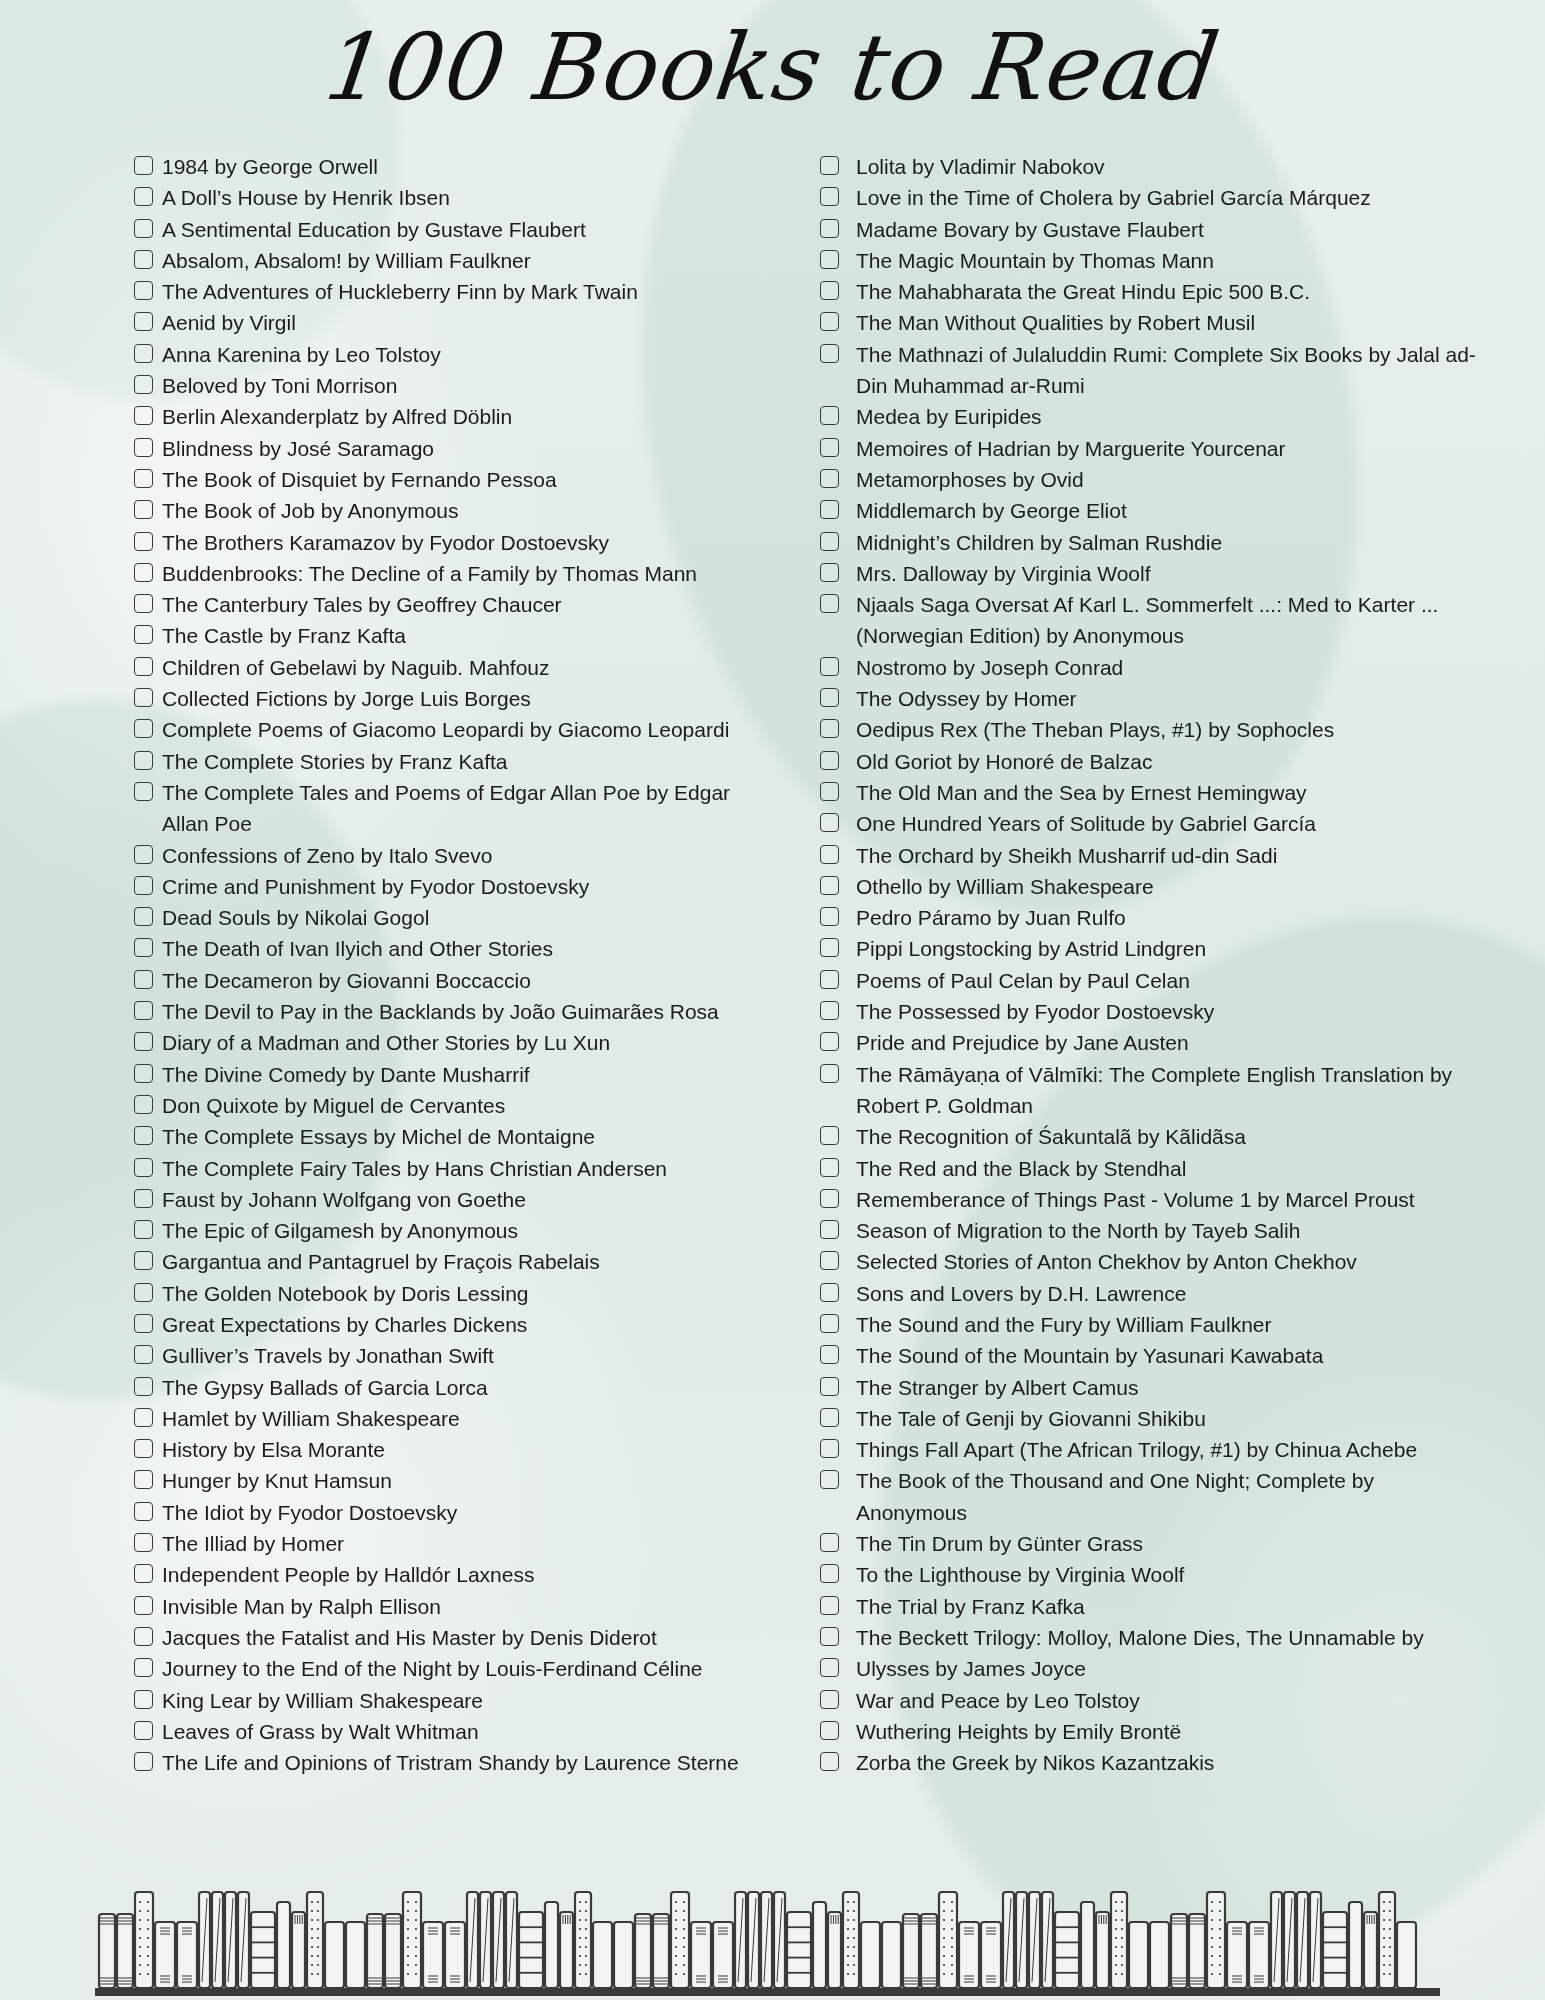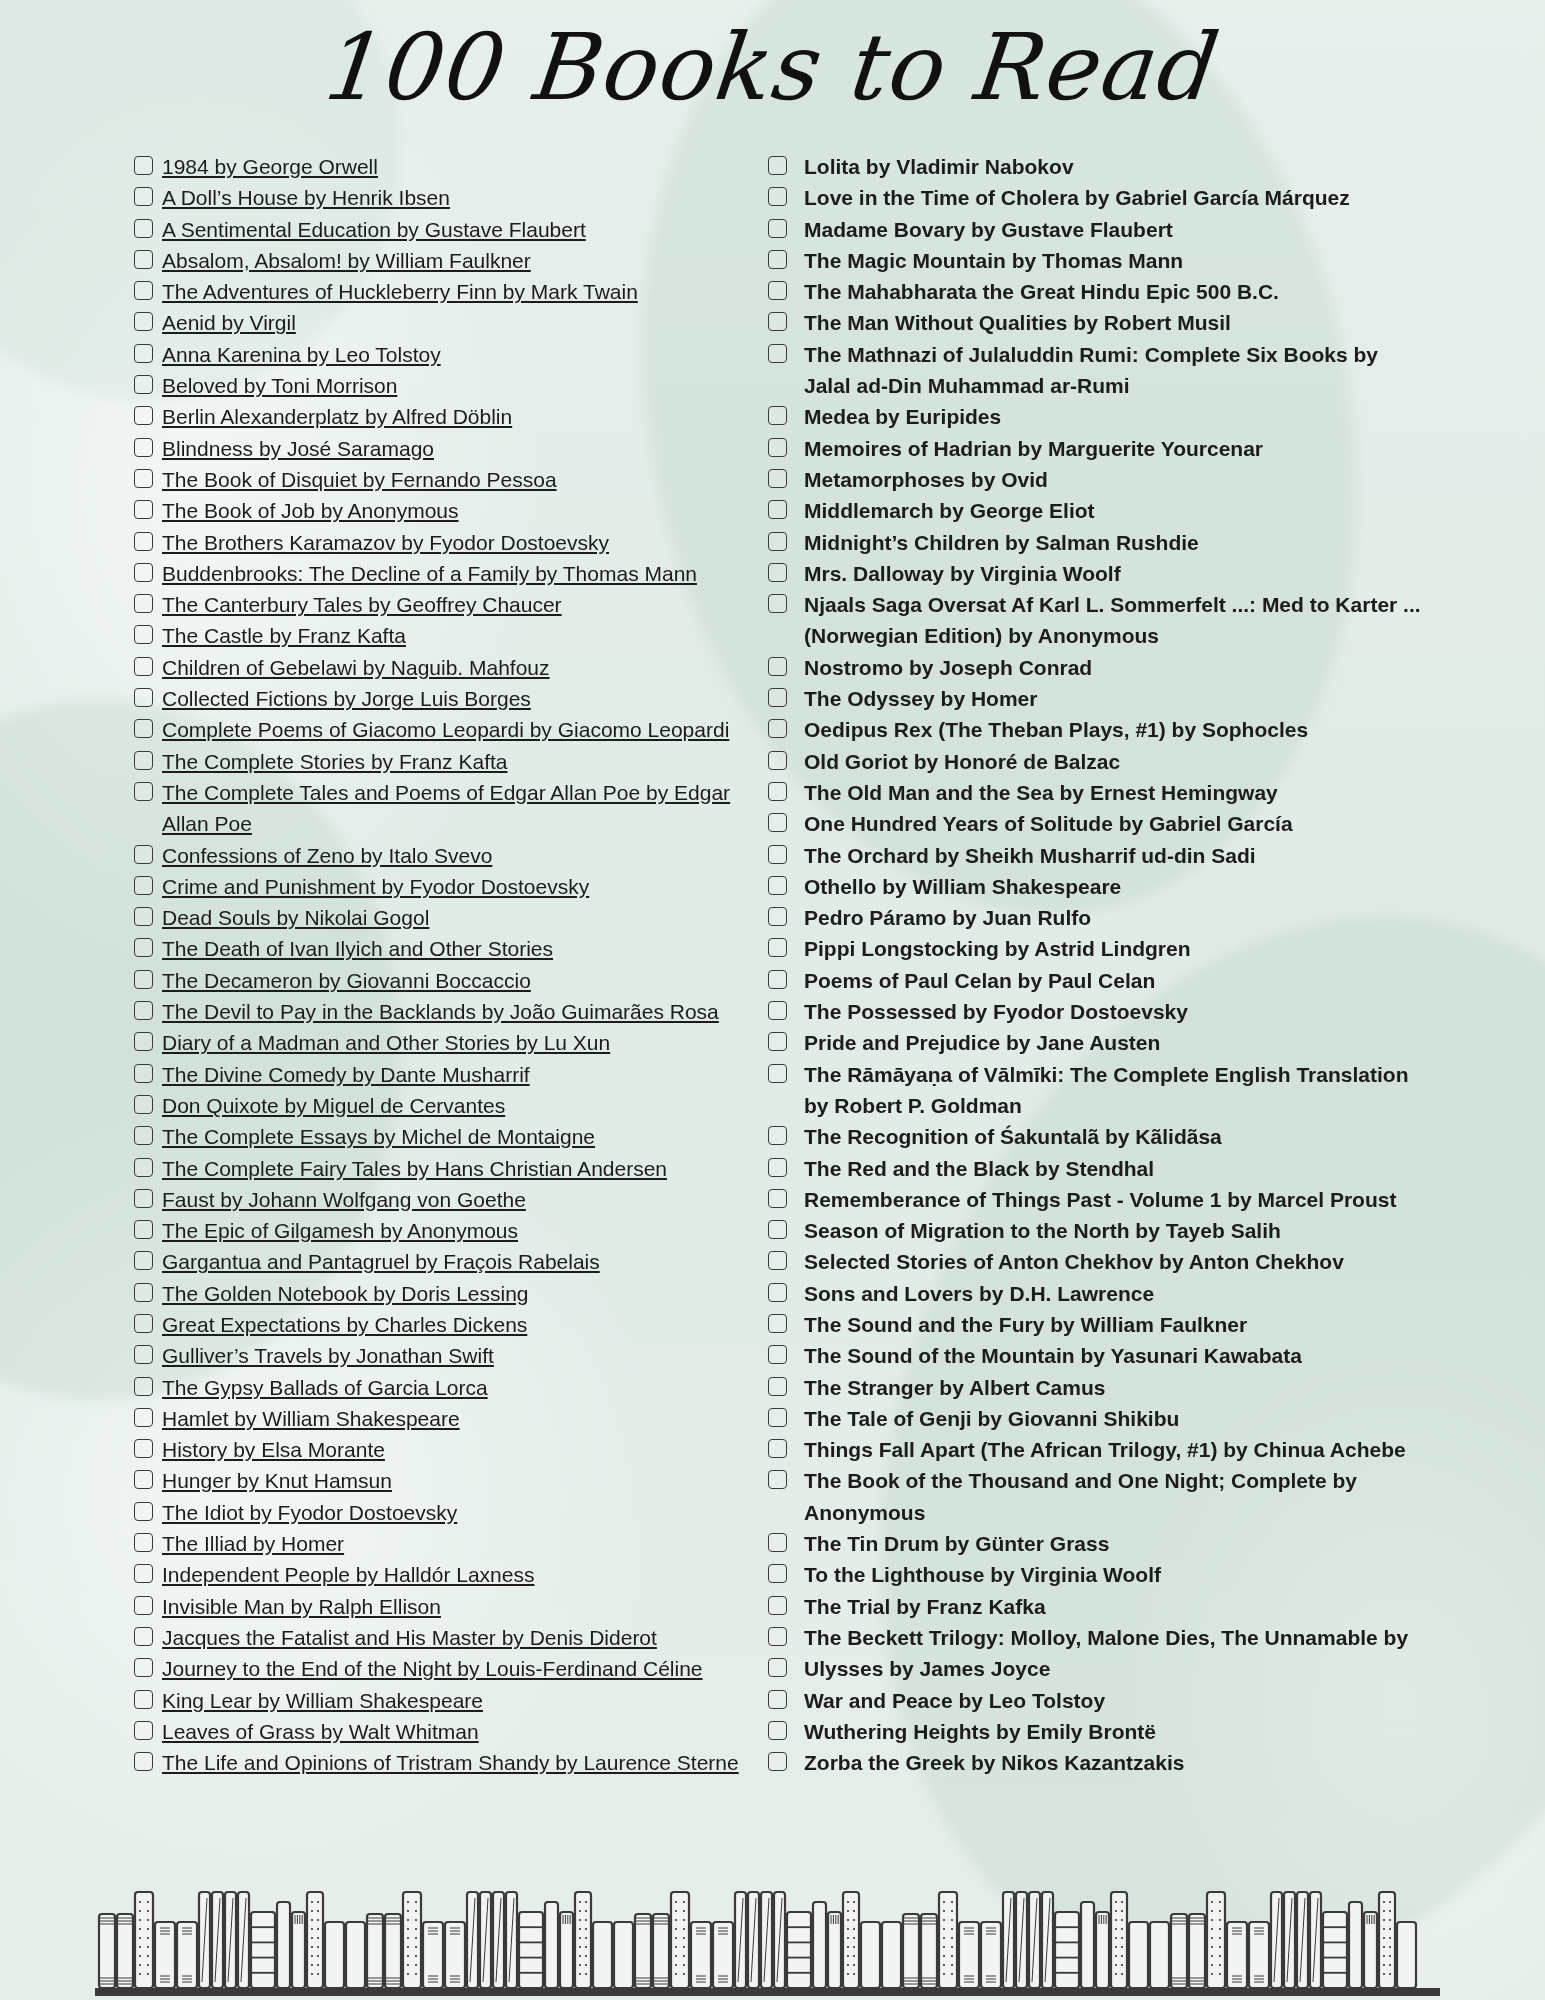--- a/index.html
+++ b/index.html
@@ -16,22 +16,22 @@
       radial-gradient(ellipse 400px 500px at 1400px 1700px, rgba(255,255,255,0.5), rgba(255,255,255,0) 70%),
       linear-gradient(180deg, #e7efeb 0%, #e0ebe5 50%, #e6eee9 100%);
   }
   .blob { position: absolute; border-radius: 50%; background: rgba(160,195,175,0.22); filter: blur(6px); }
   .title {
     position: absolute; left: 0; top: 14px; width: 1545px; text-align: center; z-index: 2;
     font-family: "DejaVu Serif", "Liberation Serif", serif; font-style: italic; font-weight: 200;
     font-size: 92px; letter-spacing: 1px; color: #111; transform: skewX(-8deg);
   }
   .col { position: absolute; top: 151px; z-index: 2; }
-  .col.left { left: 134px; width: 640px; text-decoration: underline; }
-  .col.right { left: 768px; width: 660px; font-weight: bold; }
+  .col.left { left: 134px; width: 640px; }
+  .col.right { left: 820px; width: 660px; }
   .item { display: flex; align-items: flex-start; font-size: 21px; line-height: 31.3px; }
   .cb { flex: 0 0 auto; width: 19px; height: 19px; border: 1.6px solid #3a3a3a; border-radius: 4px;
         margin-top: 5px; background: rgba(255,255,255,0.15); box-sizing: border-box; cursor: pointer; }
   .left .cb { margin-right: 9px; }
   .right .cb { margin-right: 17px; }
   .label { flex: 1 1 auto; }
   .shelf { position: absolute; left: 95px; top: 1884px; width: 1350px; height: 116px; z-index: 2; }
 </style>
 </head>
 <body>

